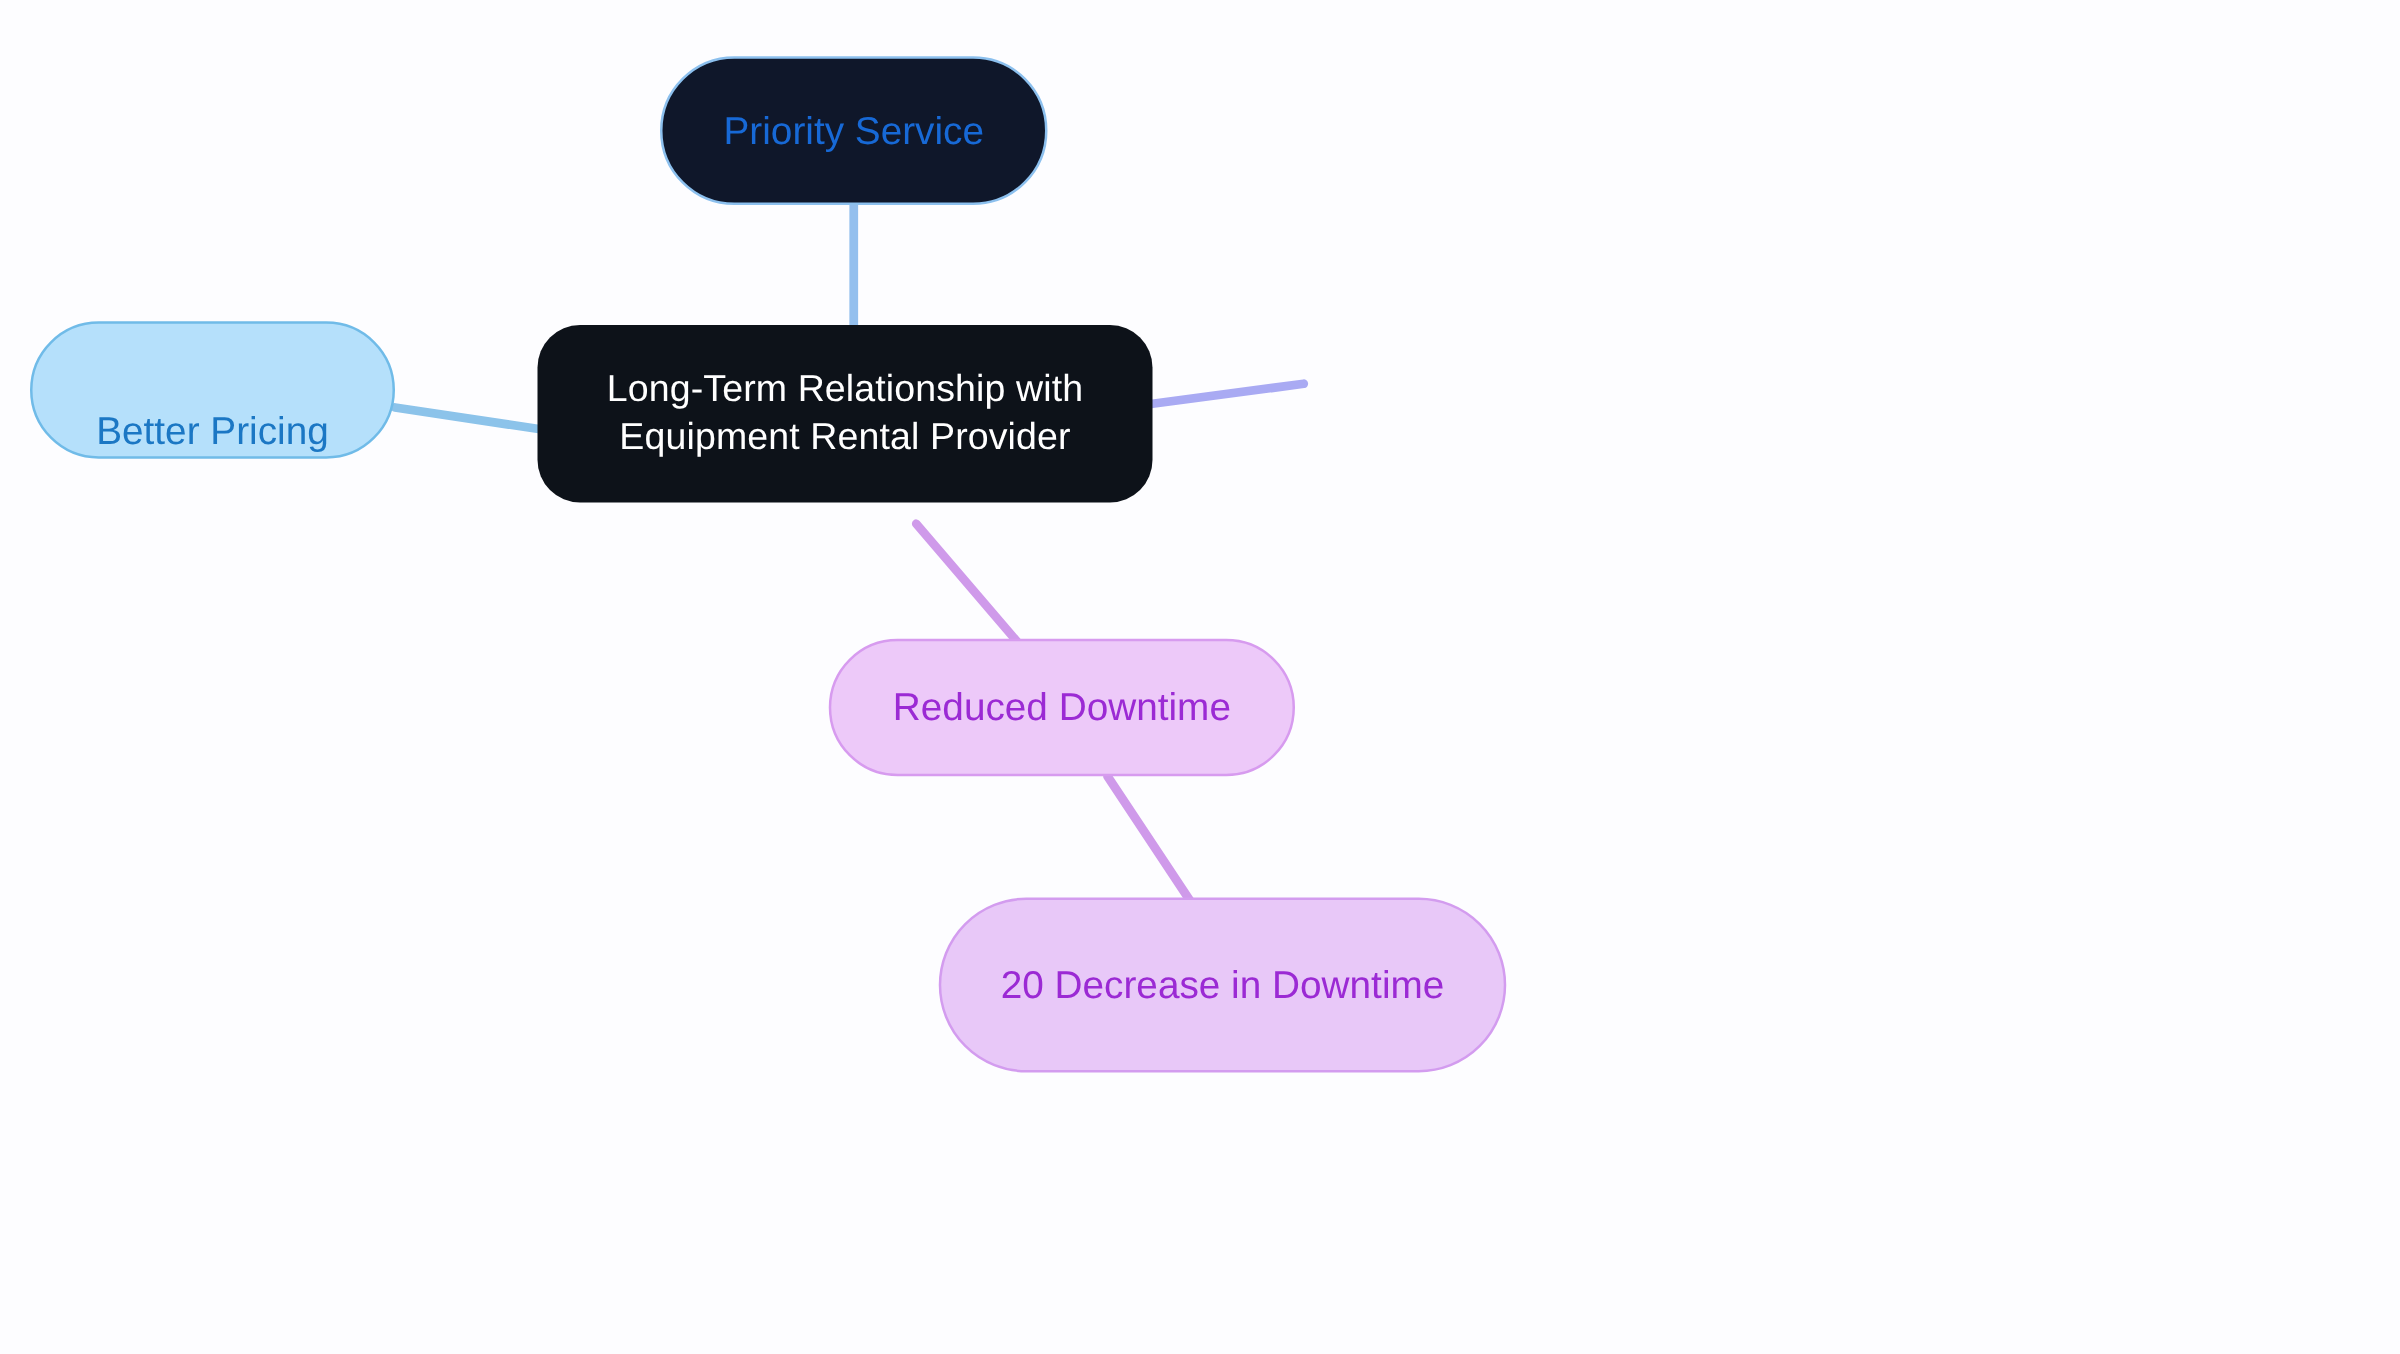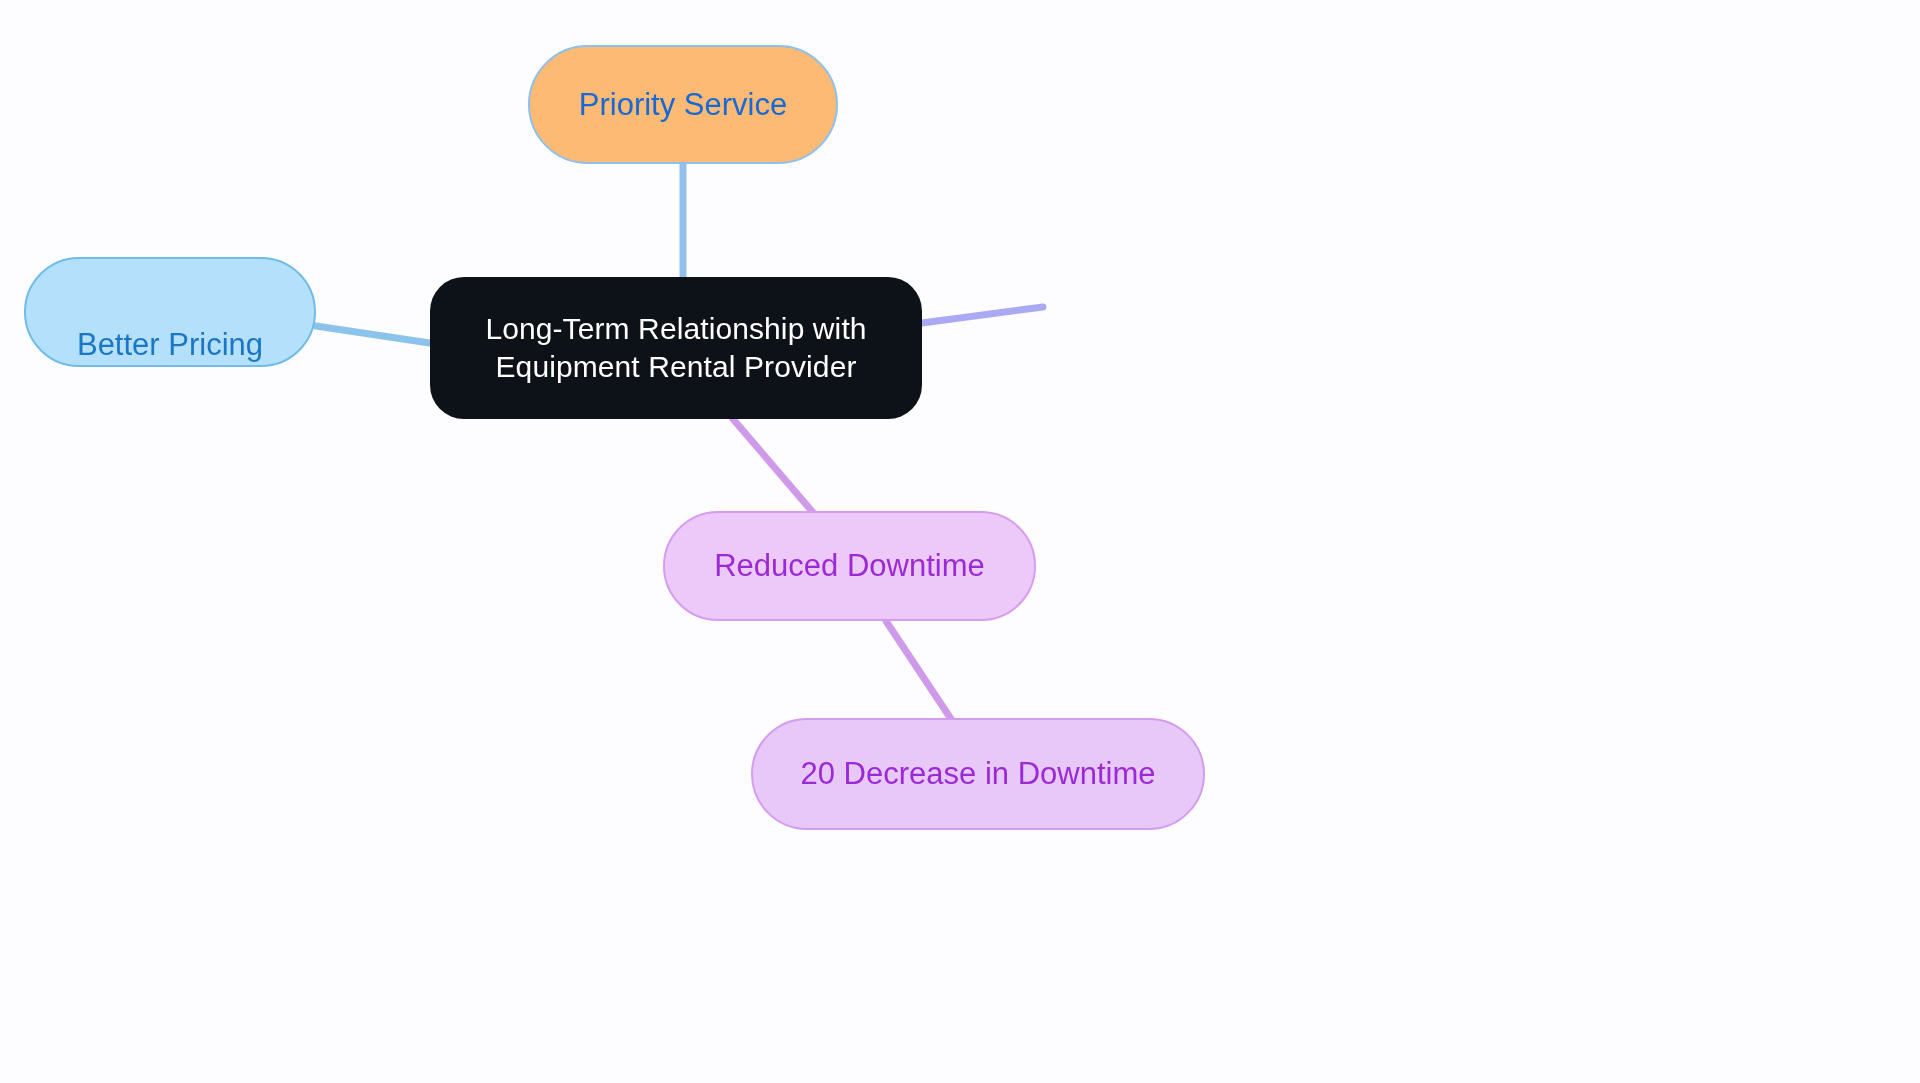--- a/index.html
+++ b/index.html
@@ -41,37 +41,37 @@
   }
   .node-label {
     display: block;
     width: 100%;
     white-space: pre-line;
   }
 
   
   #node-root {
     left: 430px;
-    top: 277px;
+    top: 260px;
     width: 492px;
     height: 142px;
     background: #0d1219;
     color: #ffffff;
     border-radius: 34px;
     font-size: 30px;
     letter-spacing: 0.1px;
   }
 
   
   #node-priority {
     left: 528px;
     top: 45px;
     width: 310px;
     height: 119px;
-    background: #fdba74;
+    background: #0f172a;
     border: 2px solid #8cc0ee;
     color: #1769d6;
     font-size: 31px;
   }
 
   
   #node-pricing {
     left: 24px;
     top: 257px;
     width: 292px;
@@ -105,21 +105,21 @@
     border: 2px solid #d79bef;
     color: #9b2ad4;
     font-size: 31px;
   }
 
   
   #node-decrease {
     left: 751px;
     top: 718px;
     width: 454px;
-    height: 112px;
+    height: 140px;
     background: #e8c8f8;
     border: 2px solid #d39cef;
     color: #9b2ad4;
     font-size: 31px;
   }
 </style>
 </head>
 <body>
 
 <div id="canvas">

